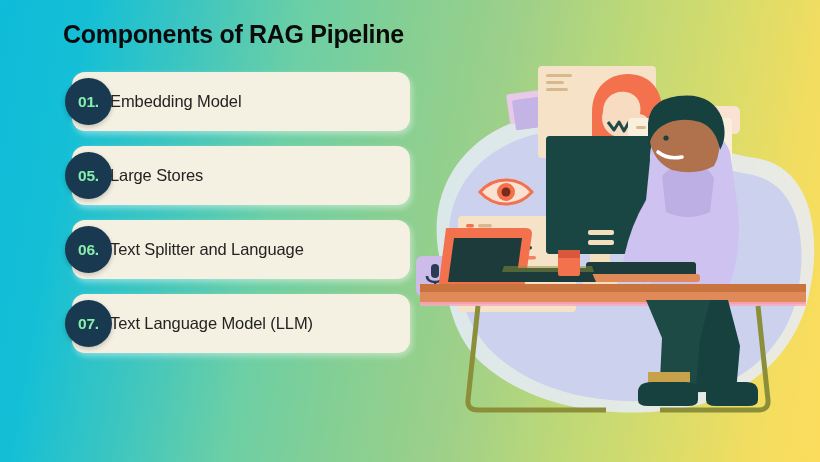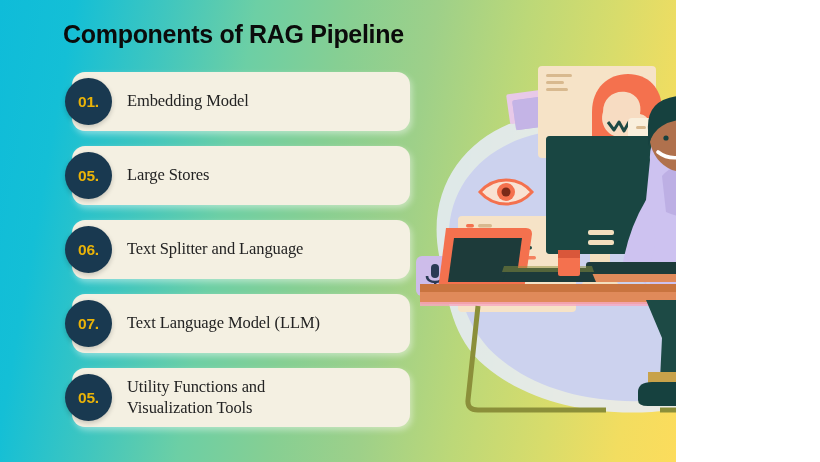--- a/index.html
+++ b/index.html
@@ -1,21 +1,21 @@
 <!DOCTYPE html>
 <html><head>
 <meta charset="utf-8">
 <style>
   html,body{margin:0;padding:0;}
   body{
     width:820px;height:462px;overflow:hidden;
     font-family:"Liberation Sans","DejaVu Sans",sans-serif;
   }
   .slide{
-    position:relative;width:676px;height:462px;overflow:hidden;
+    position:relative;width:820px;height:462px;overflow:hidden;
     background:linear-gradient(100deg,
       #0fbcd9 0%, #14bfd6 10%, #3fc6bf 22%,
       #6ccfa5 34%, #86cf93 46%, #9ed089 58%,
       #bcd878 70%, #d8dc6b 82%, #f2dd60 92%, #fcdc5c 100%);
   }
 
   
   .title{
     position:absolute;left:63px;top:20px;
     font-size:25px;font-weight:bold;color:#0b0b0b;
@@ -25,31 +25,30 @@
   
   .list{position:absolute;left:0;top:72px;width:420px;}
   .row{position:relative;height:59px;margin-bottom:15px;}
   .card{
     position:absolute;left:72px;top:0;width:338px;height:59px;
     background:#f4f0e2;border-radius:13px;
     box-shadow:2px 3px 6px rgba(255,255,255,.45);
     display:flex;align-items:center;
   }
   .card-label{
-    margin-left:55px;
+    margin-left:38px;
     font-size:16.5px;color:#232323;line-height:1.25;
     letter-spacing:-0.1px;
-    font-family:Liberation Serif, serif;
   }
   .badge{
     position:absolute;left:65px;top:6px;
     width:47px;height:47px;border-radius:50%;
     background:#193950;
     display:flex;align-items:center;justify-content:center;
-    color:#eab308;font-size:15.5px;font-weight:bold;
+    color:#86efac;font-size:15.5px;font-weight:bold;
     letter-spacing:-0.2px;
     box-shadow:0 2px 5px rgba(0,0,0,.2);
     z-index:3;
   }
 
   
   .illus{position:absolute;left:410px;top:0;width:410px;height:462px;}
   .illus svg{display:block;width:410px;height:462px;}
 </style>
 </head>
@@ -82,26 +81,20 @@
       <div class="badge">06.</div>
     </div>
 
     <div class="row">
       <div class="card">
         <span class="card-label">Text Language Model (LLM)</span>
       </div>
       <div class="badge">07.</div>
     </div>
 
-    <div class="row">
-      <div class="card">
-        <span class="card-label">Utility Functions and<br>Visualization Tools</span>
-      </div>
-      <div class="badge">05.</div>
-    </div>
 
   </div>
 
   <div class="illus">
     <svg viewBox="0 0 410 462" xmlns="http://www.w3.org/2000/svg">
 
       <g>
         <path d="M30 260 C10 170 80 108 170 112 C250 116 290 150 345 158
                  C400 166 412 230 400 290 C388 352 340 400 262 410
                  C190 419 120 404 75 366 C42 338 38 300 30 260 Z" fill="#e7ecfa" opacity=".85"></path>

